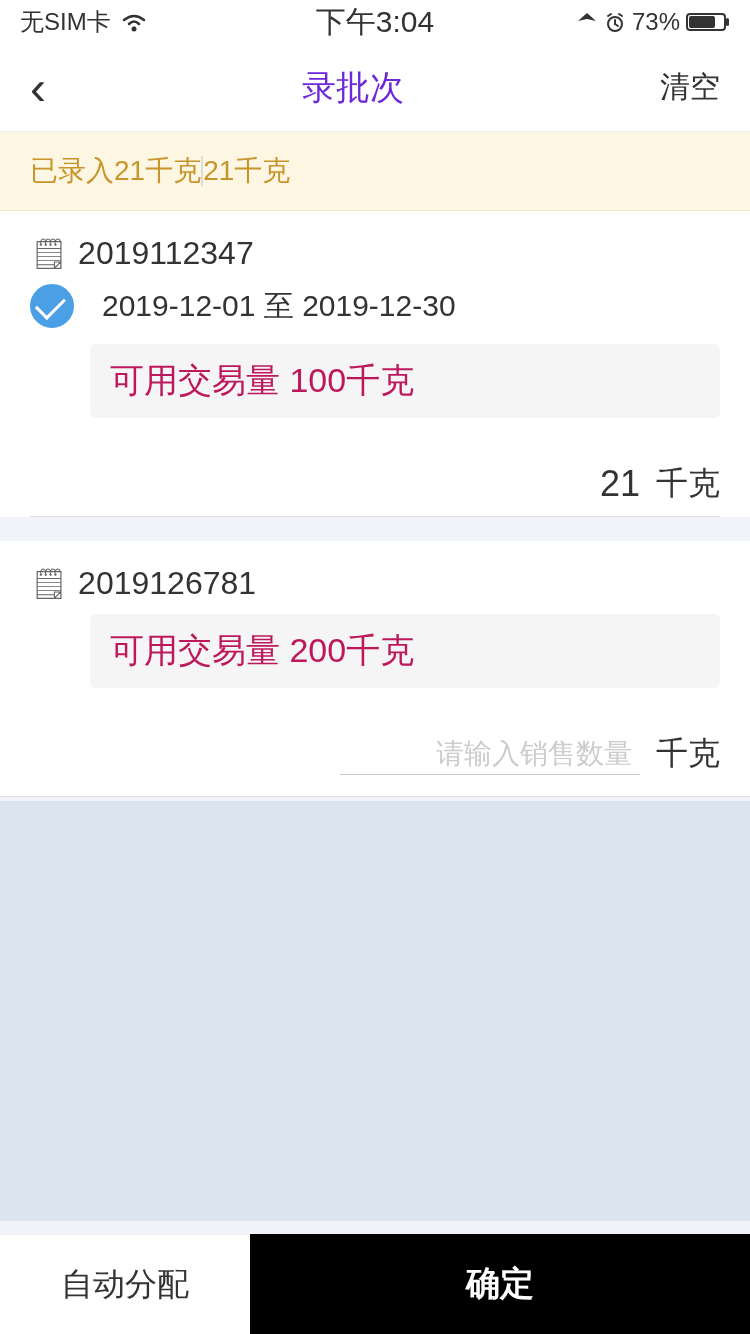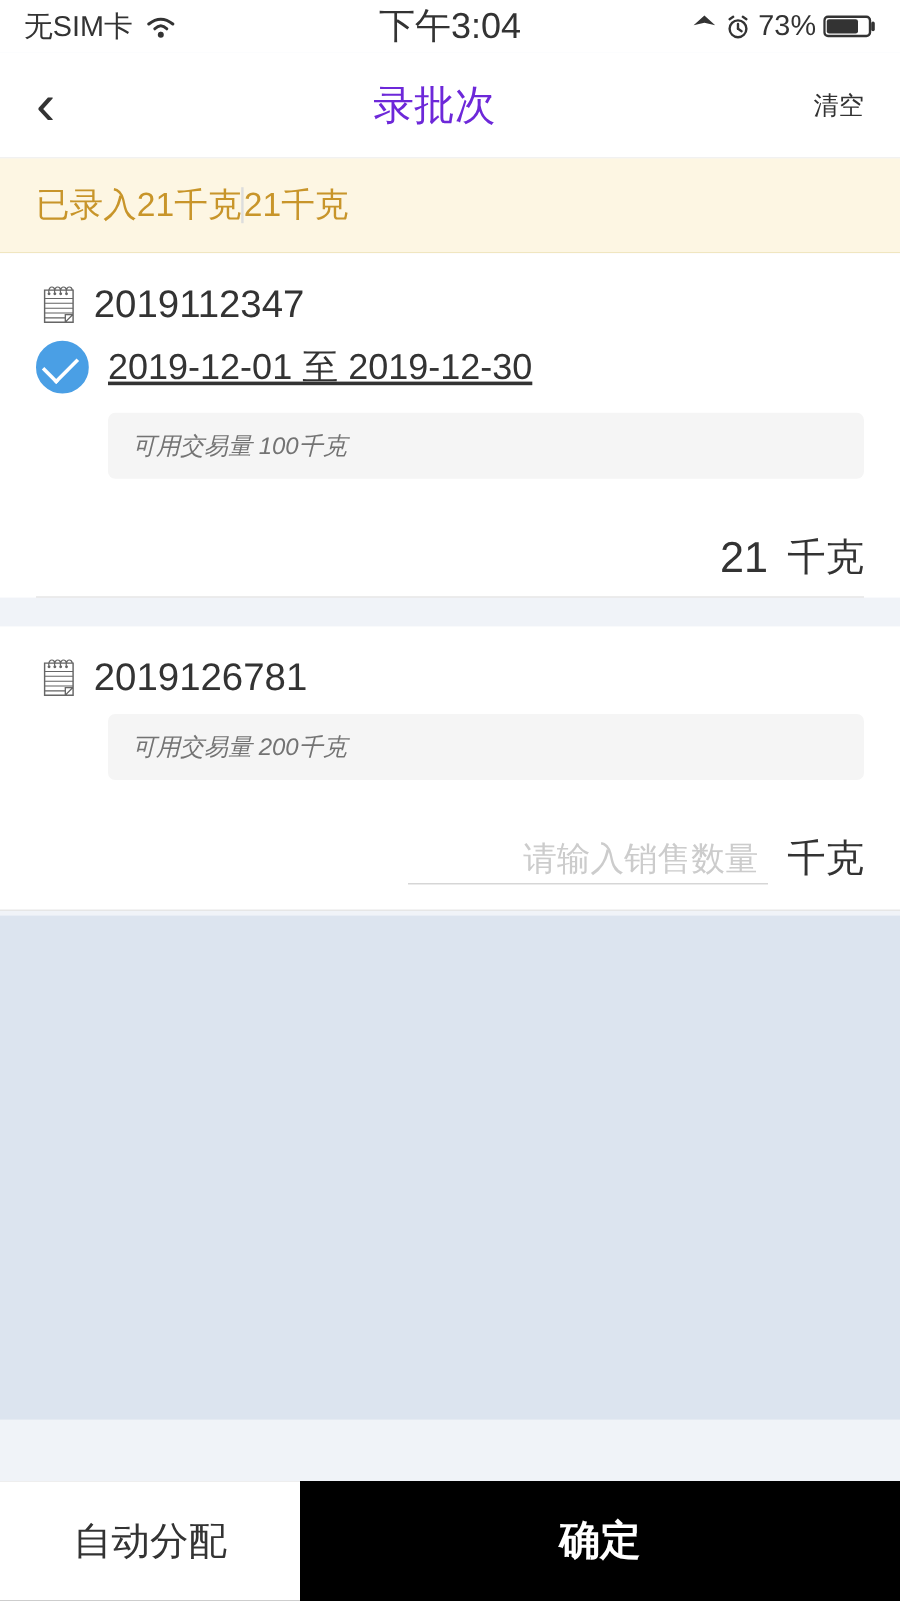--- a/index.html
+++ b/index.html
@@ -58,21 +58,21 @@
       font-size: 36px;
       color: #333;
       cursor: pointer;
     }
     .nav-title {
       font-size: 34px;
       font-weight: 400;
       color: #6d28d9;
     }
     .nav-clear {
-      font-size: 21px;
+      font-size: 30px;
       color: #333;
       cursor: pointer;
     }
 
     
     .info-bar {
       background: #fdf6e3;
       padding: 20px 30px;
       display: flex;
       align-items: center;
@@ -111,23 +111,22 @@
       color: #666;
     }
     .batch-id {
       font-size: 32px;
       color: #333;
       font-weight: 500;
     }
     .batch-date-row {
       display: flex;
       align-items: center;
-      gap: 16px;
+      gap: 28px;
       margin-bottom: 16px;
-      text-decoration: underline;
     }
     .radio-circle {
       width: 44px;
       height: 44px;
       border-radius: 50%;
       border: 2px solid #ddd;
       background: #fff;
       flex-shrink: 0;
       display: flex;
       align-items: center;
@@ -146,24 +145,23 @@
       transform: rotate(-45deg) translateY(-3px);
     }
     .batch-date {
       font-size: 30px;
       color: #333;
     }
     .batch-avail-box {
       background: #f5f5f5;
       border-radius: 6px;
       padding: 14px 20px;
-      font-size: 20px;
-      color: #737373;
+      font-size: 34px;
+      color: #be185d;
       margin: 0 0 0 60px;
-      font-style: italic;
     }
 
     
     .quantity-row {
       display: flex;
       align-items: center;
       justify-content: flex-end;
       padding: 20px 30px 10px;
       gap: 16px;
     }

